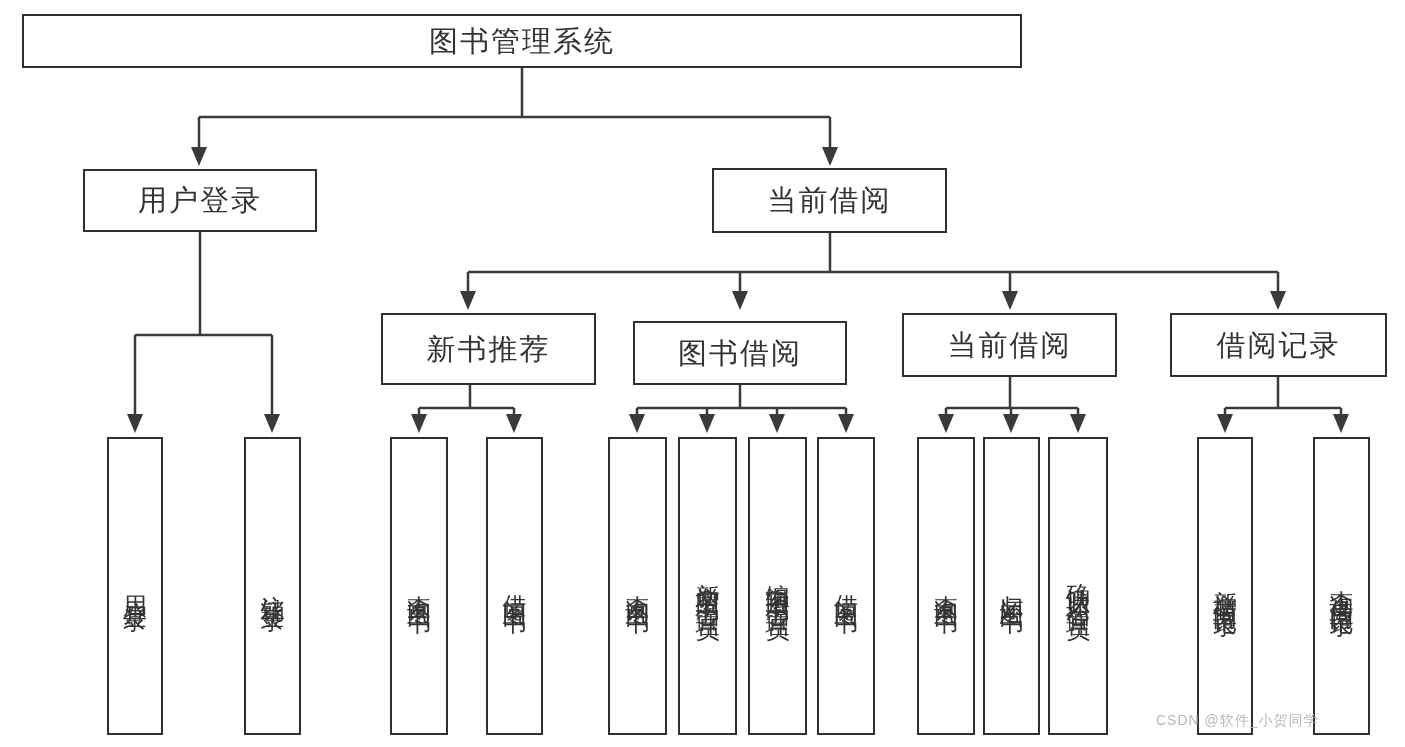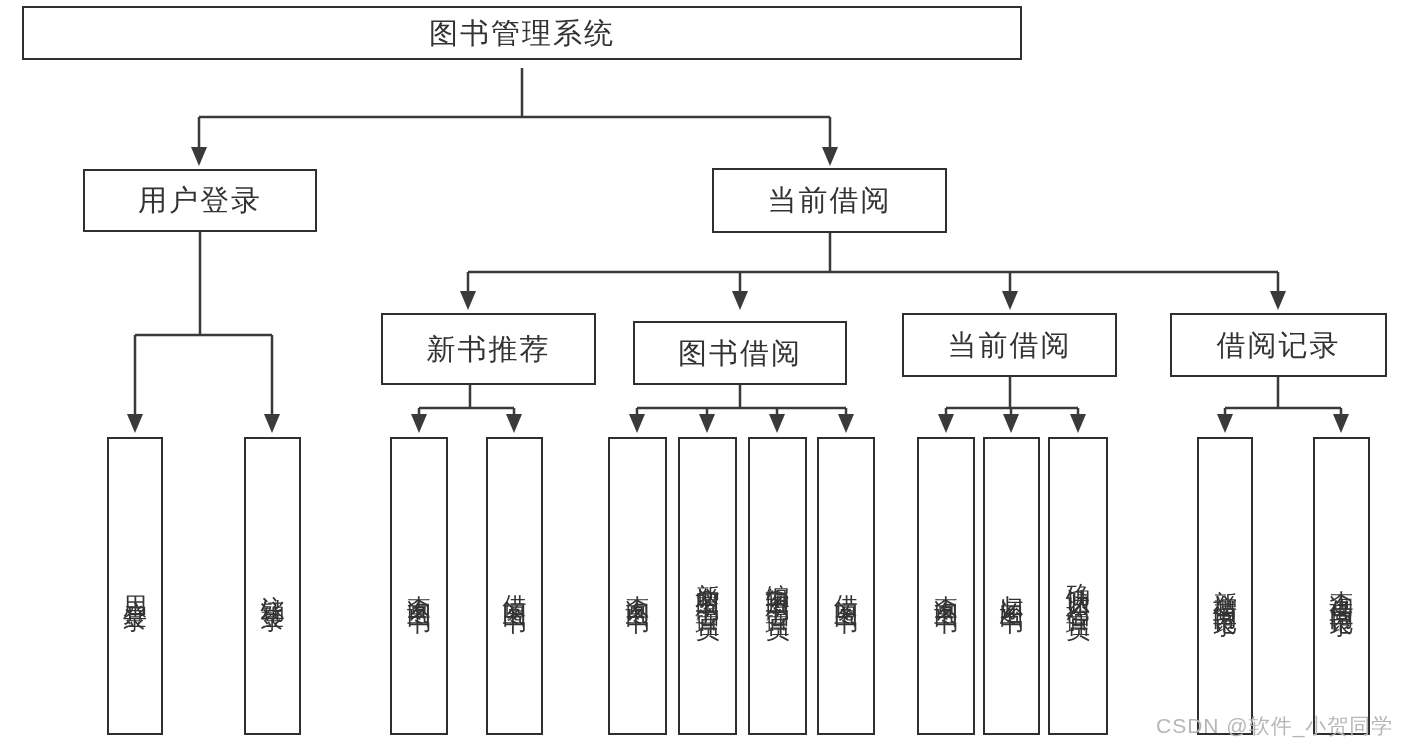--- a/index.html
+++ b/index.html
@@ -40,21 +40,21 @@
     text-orientation: mixed;
     font-size: 24px;
     letter-spacing: 5px;
     white-space: normal;
     line-height: 1;
   }
   .watermark {
     position: absolute;
     left: 1156px;
     top: 712px;
-    font-size: 21px;
+    font-size: 14px;
     color: #b6b6b6;
     letter-spacing: 1px;
     z-index: 5;
     white-space: nowrap;
   }
 </style>
 </head>
 <body>
 
 <div id="stage">
@@ -85,21 +85,21 @@
       <polygon points="769,414 785,414 777,433"></polygon>
       <polygon points="838,414 854,414 846,433"></polygon>
       <polygon points="938,414 954,414 946,433"></polygon>
       <polygon points="1003,414 1019,414 1011,433"></polygon>
       <polygon points="1070,414 1086,414 1078,433"></polygon>
       <polygon points="1217,414 1233,414 1225,433"></polygon>
       <polygon points="1333,414 1349,414 1341,433"></polygon>
     </g>
   </svg>
 
-  <div class="box" style="left:22px; top:6px; width:1000px; height:54px;">图书管理系统</div>
+  <div class="box" style="left:22px; top:14px; width:1000px; height:54px;">图书管理系统</div>
 
   <div class="box" style="left:83px; top:169px; width:234px; height:63px;">用户登录</div>
   <div class="box" style="left:712px; top:168px; width:235px; height:65px;">当前借阅</div>
 
   <div class="box" style="left:374px; top:313px; width:215px; height:72px;margin-left:7px;">新书推荐</div>
   <div class="box" style="left:633px; top:321px; width:214px; height:64px;">图书借阅</div>
   <div class="box" style="left:1170px; top:313px; width:217px; height:64px;">借阅记录</div>
   <div class="box" style="left:902px; top:313px; width:215px; height:64px;">当前借阅</div>
 
   <div class="box leaf" style="left:107px; top:437px; width:56px; height:298px;">用户登录</div>

